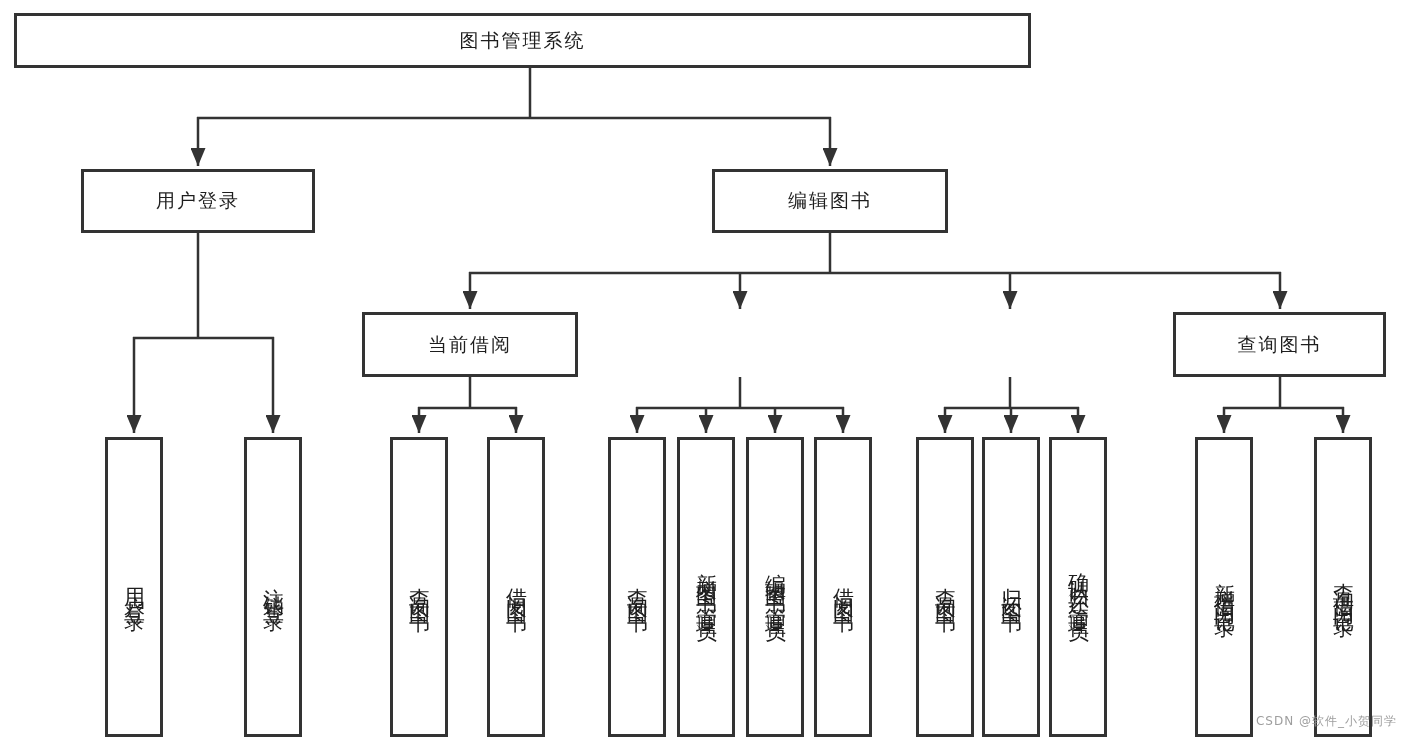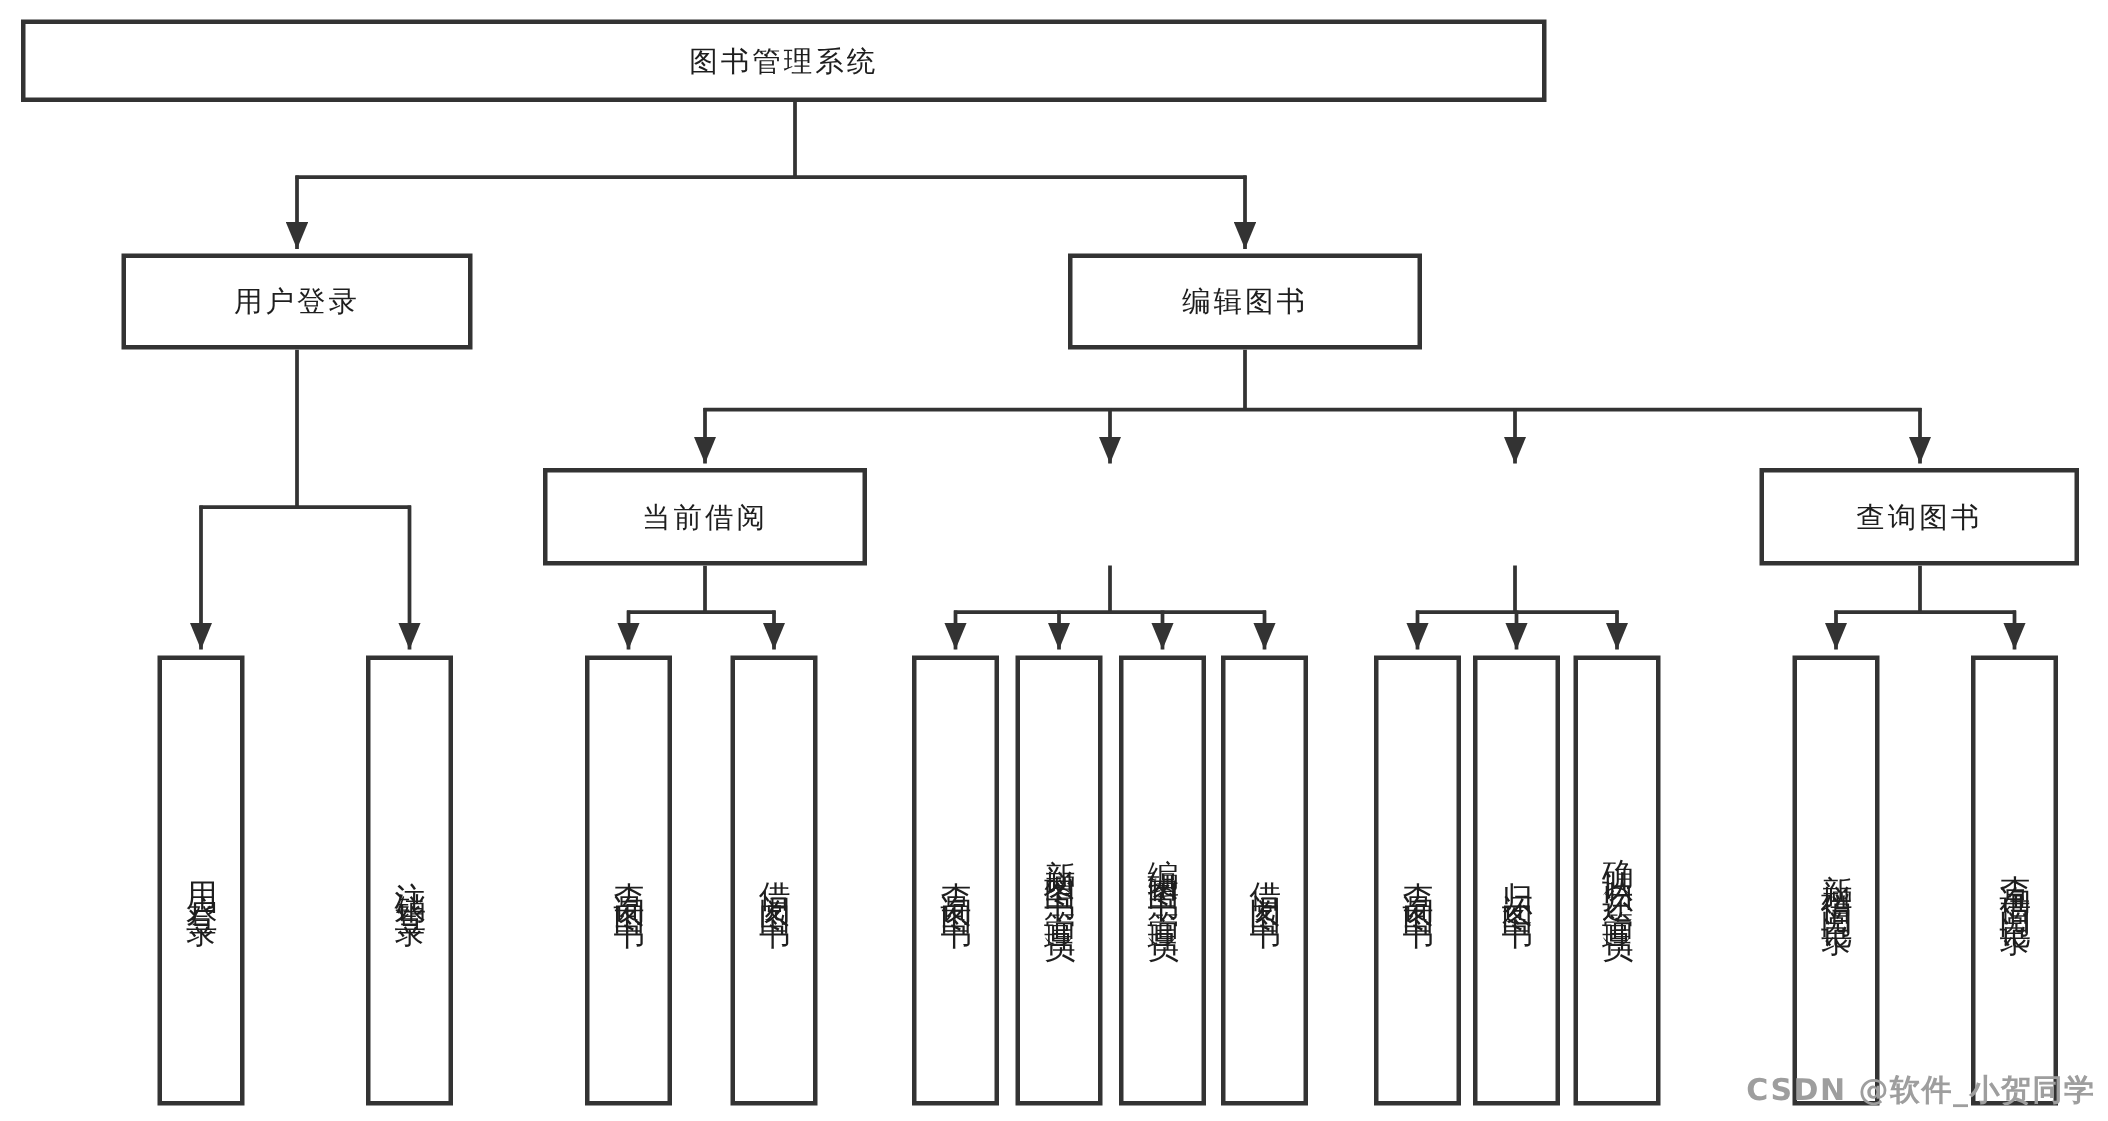--- a/index.html
+++ b/index.html
@@ -44,26 +44,25 @@
     line-height: 1;
     white-space: nowrap;
   }
   .vnode.long .vtext {
     letter-spacing: 7px;
   }
   .watermark {
     position: absolute;
     right: 8px;
     top: 713px;
-    font-size: 20px;
+    font-size: 12px;
     color: #9e9e9e;
     letter-spacing: 1px;
     white-space: nowrap;
     z-index: 5;
-    font-weight: bold;
   }
 </style>
 </head>
 <body>
 
 <div class="canvas">
 
   <svg class="connector-layer" width="1405" height="747" viewBox="0 0 1405 747" xmlns="http://www.w3.org/2000/svg">
     <defs>
       <marker id="arrow" viewBox="0 0 12 10" refX="12" refY="5" markerWidth="18" markerHeight="15" markerUnits="userSpaceOnUse" orient="auto">

